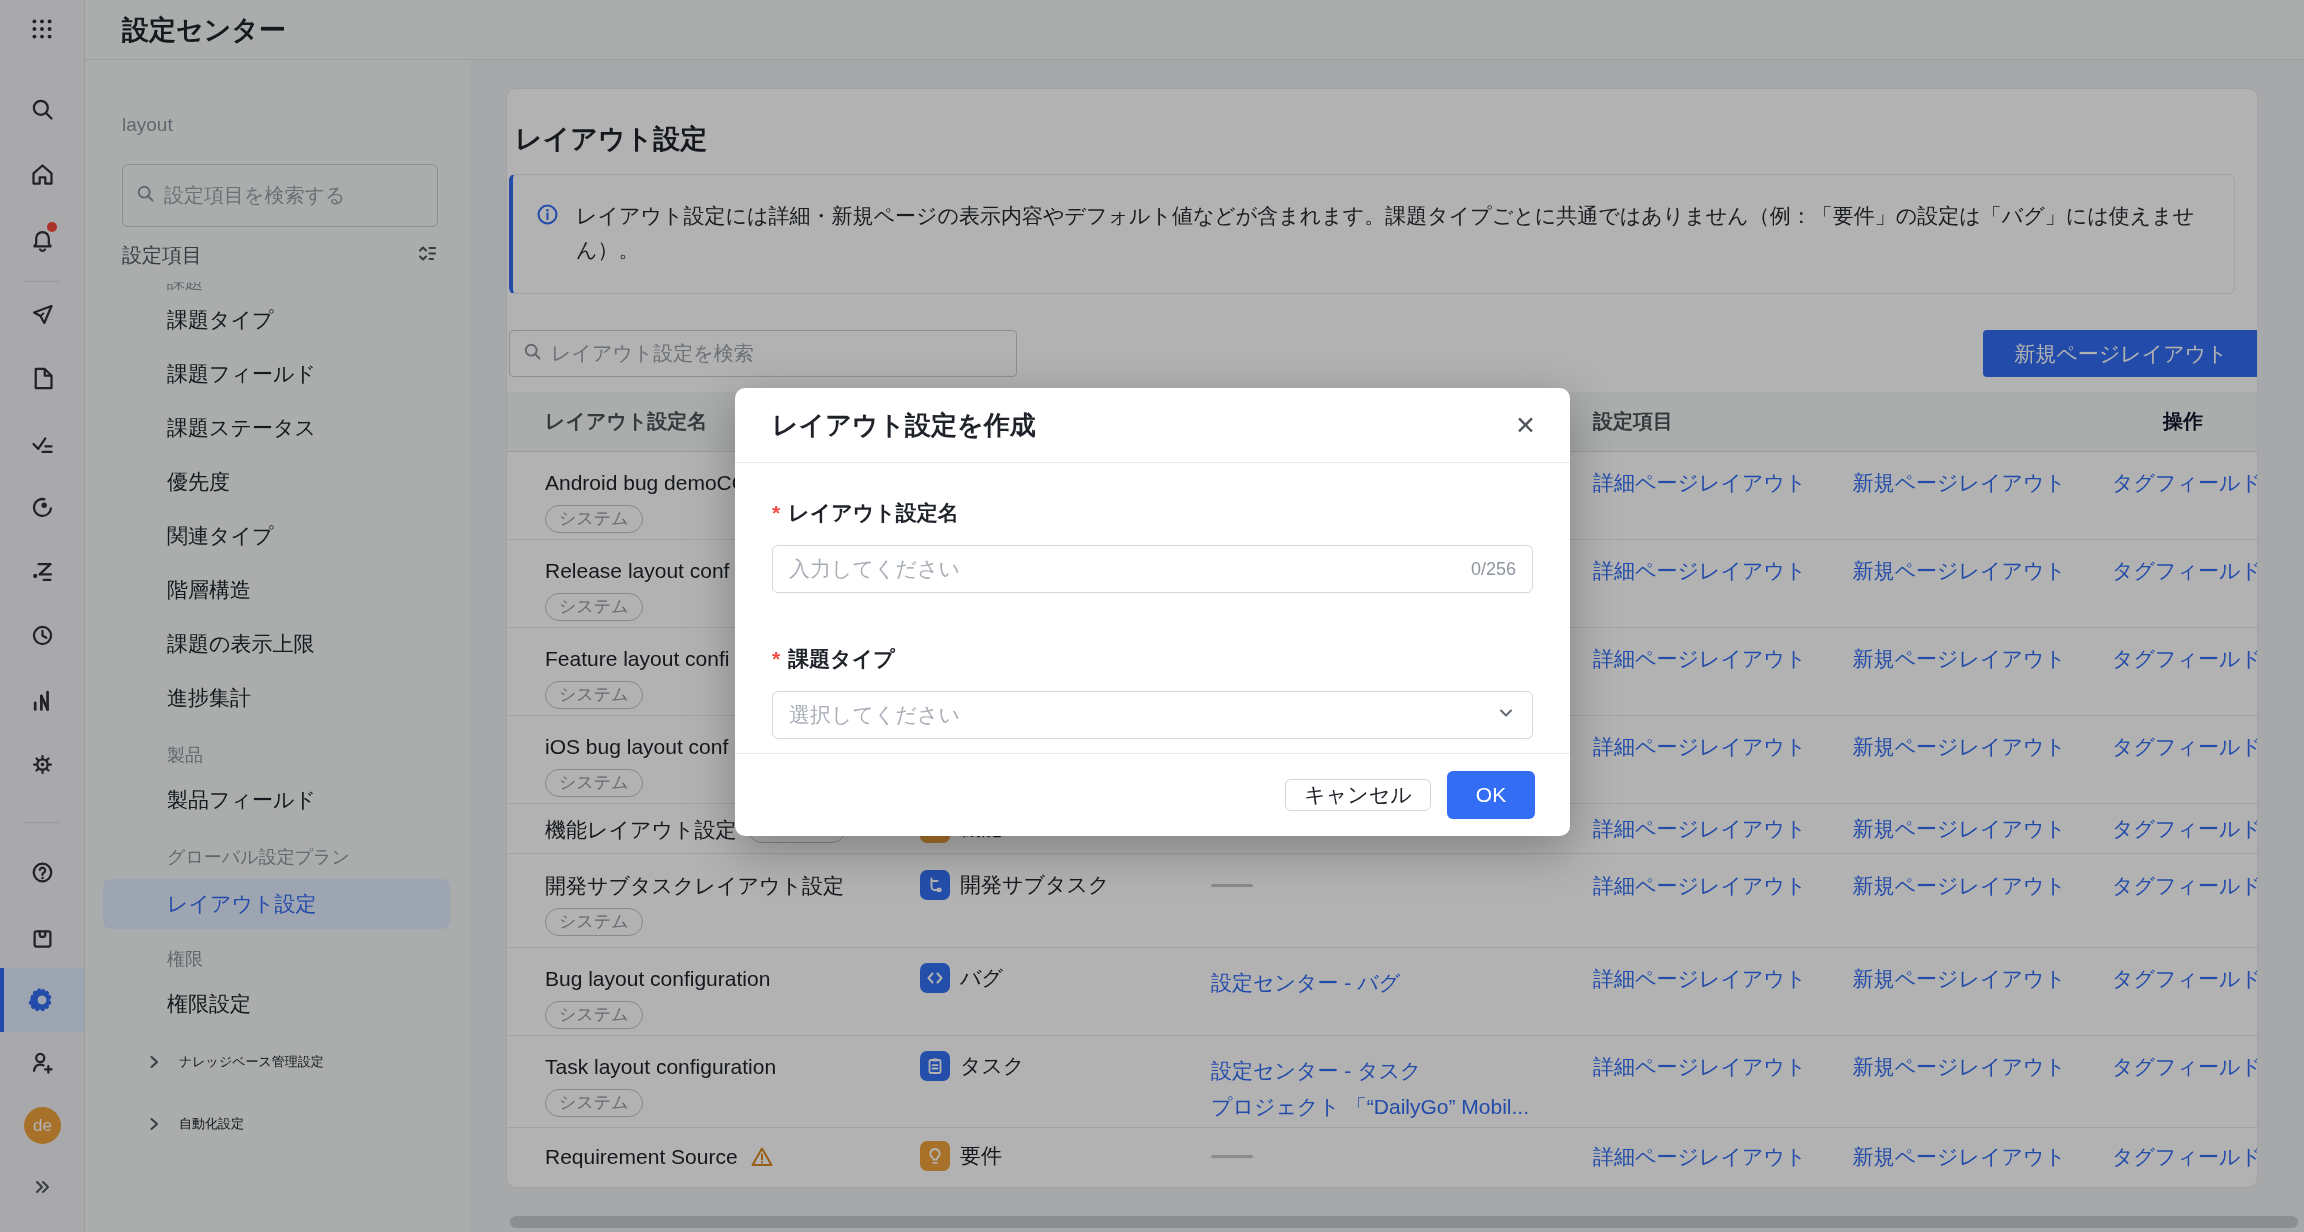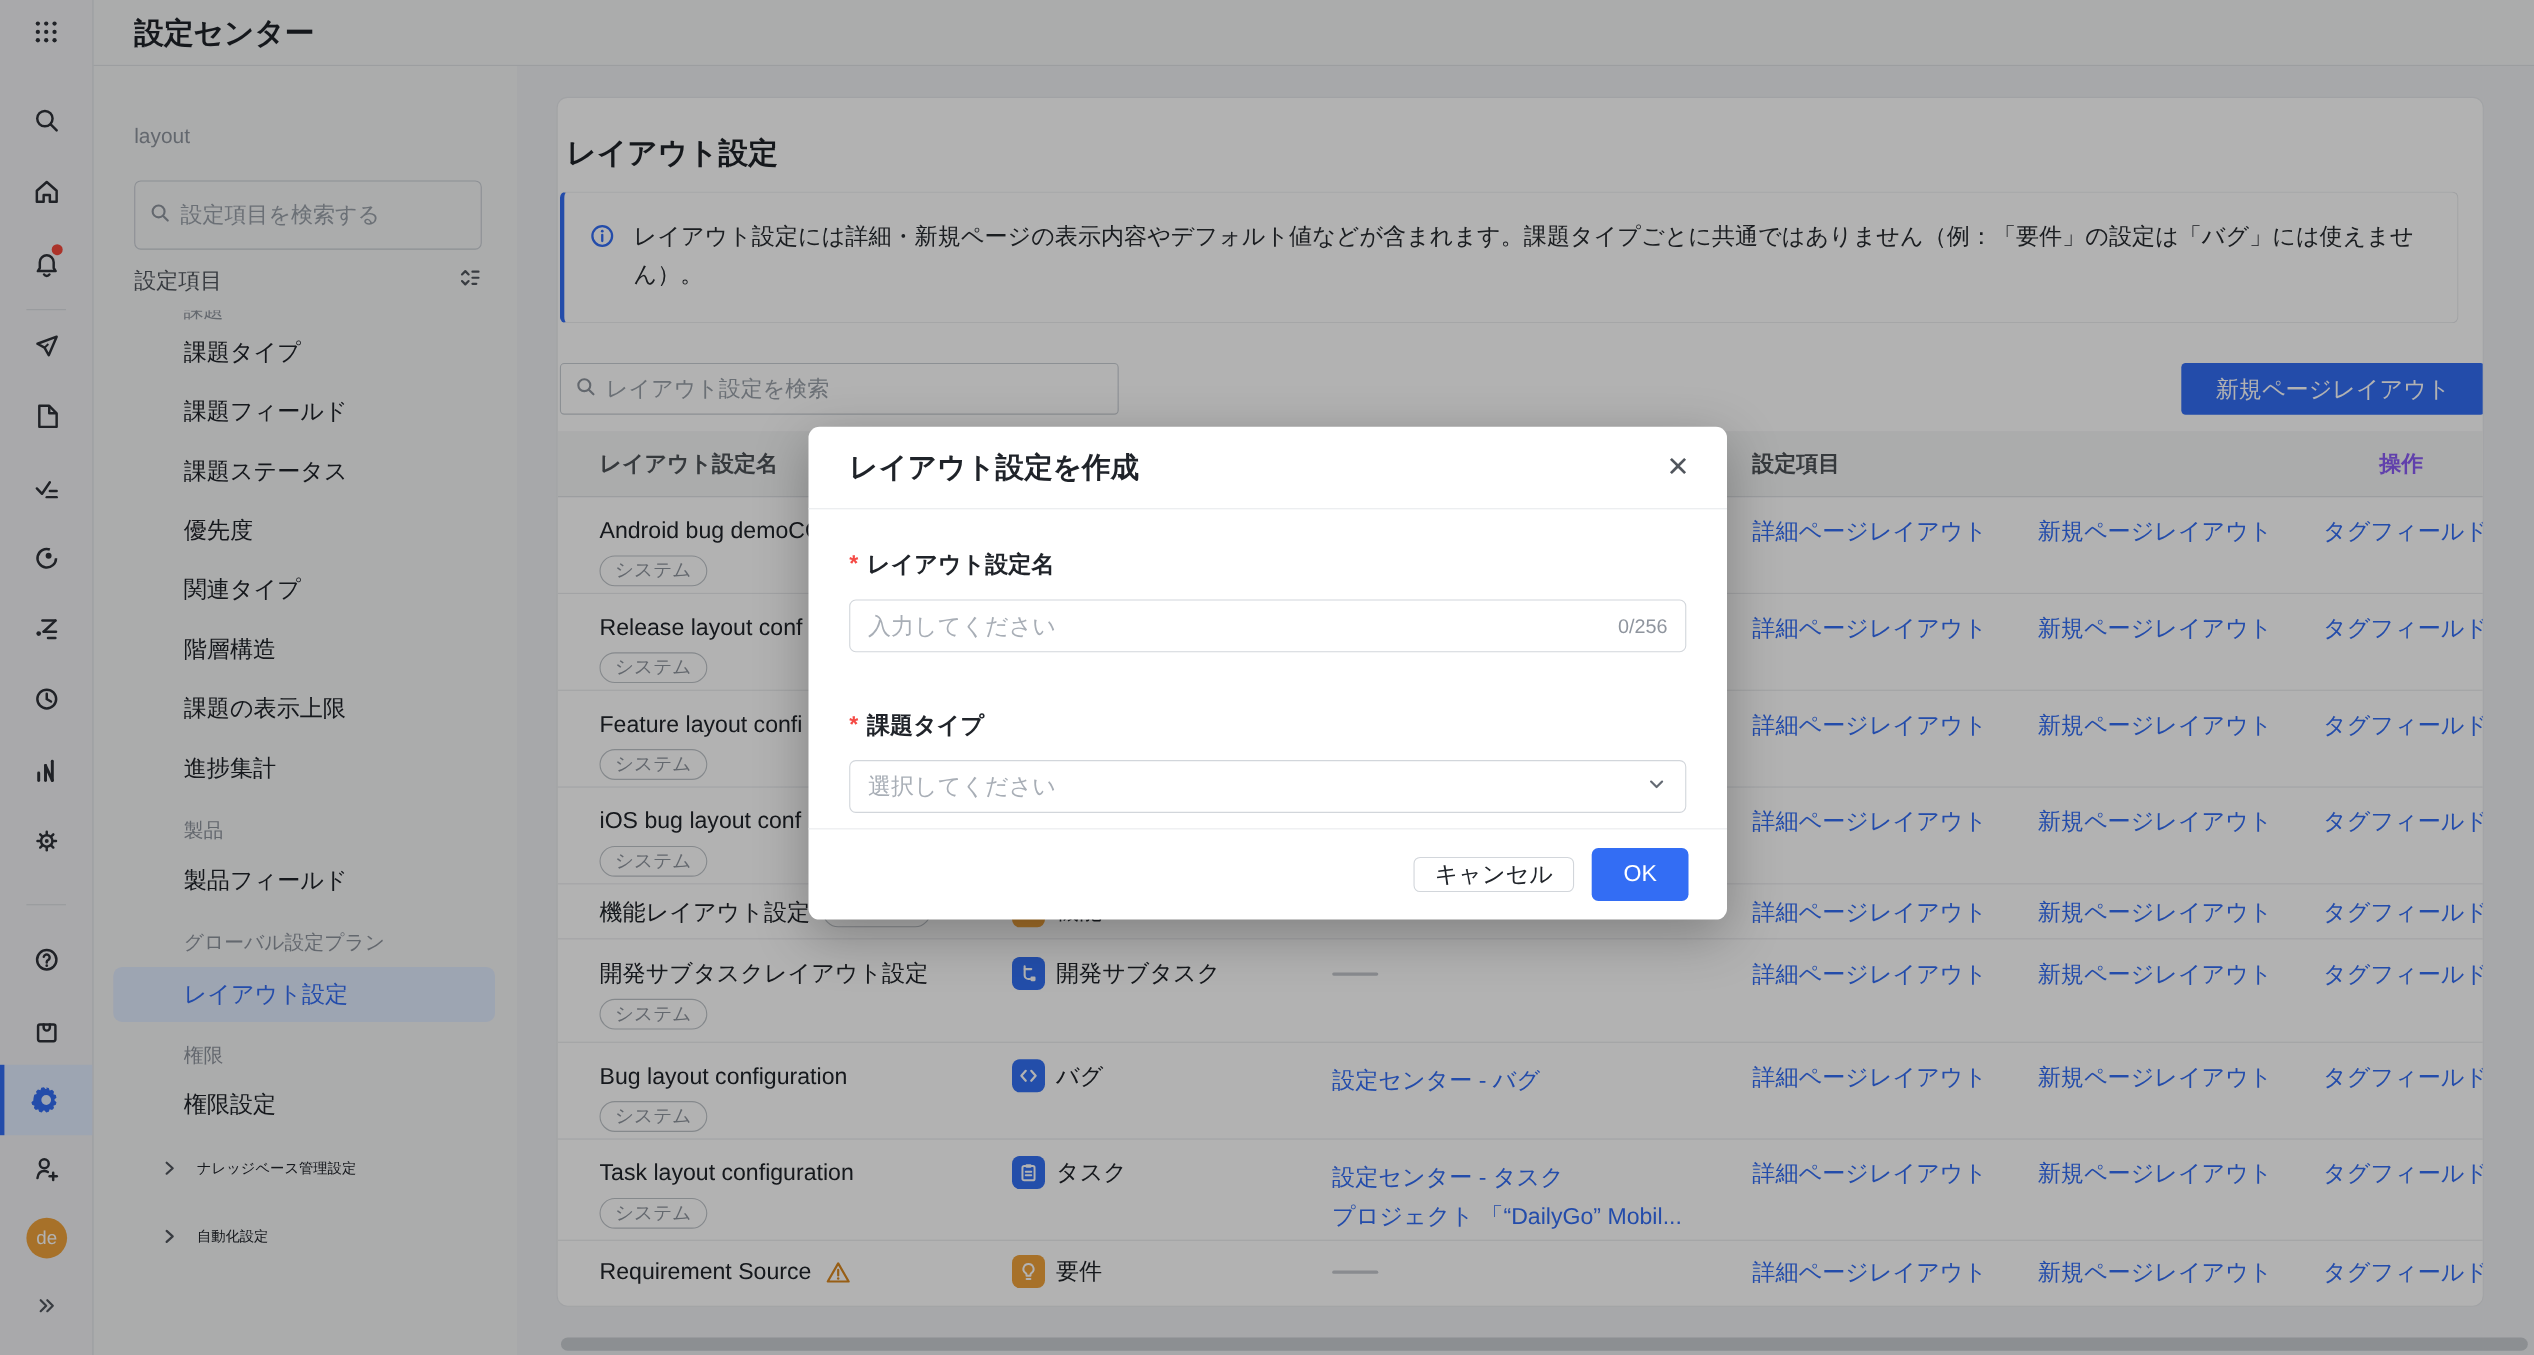--- a/index.html
+++ b/index.html
@@ -52,21 +52,21 @@
   .m-search-ph{font-size:20px;margin-left:8px;}
   .primary-btn{position:absolute;left:1476px;top:241px;width:276px;height:47px;background:#336df4;border-radius:4px;
     display:flex;align-items:center;justify-content:center;color:#fff;font-size:21px;cursor:pointer;}
 
   
   .tbl{position:absolute;left:0;top:303px;width:1752px;}
   .tbl-head{height:59px;background:#f5f6f7;border-bottom:1px solid #dee0e3;display:grid;
     grid-template-columns:413px 291px 382px 1fr;align-items:center;position:relative;}
   .th{font-size:20px;font-weight:600;color:#4e5358;}
   .th-name{padding-left:38px;}
-  .th-actions{position:absolute;right:56px;font-size:20px;font-weight:600;color:#8b5cf6;}
+  .th-actions{position:absolute;right:56px;font-size:20px;font-weight:600;color:#0f172a;}
   .trow{display:grid;grid-template-columns:413px 291px 382px 1fr;border-bottom:1px solid #e8eaed;box-sizing:border-box;}
   .cell{overflow:hidden;}
   .c-name{padding-left:38px;}
   .name-line{display:flex;align-items:center;font-size:21px;color:#20242a;line-height:27px;white-space:nowrap;}
   .name-line .warn{margin-left:12px;display:inline-flex;}
   .badge{display:inline-block;border:1.5px solid #bfc4c9;border-radius:999px;color:#8f959e;font-size:17px;
     line-height:24px;padding:1px 13px;white-space:nowrap;}
   .badge-line{margin-top:9px;}
   .type-wrap{display:flex;align-items:center;white-space:nowrap;}
   .type-icon{width:30px;height:30px;border-radius:7px;display:flex;align-items:center;justify-content:center;flex:0 0 auto;}

